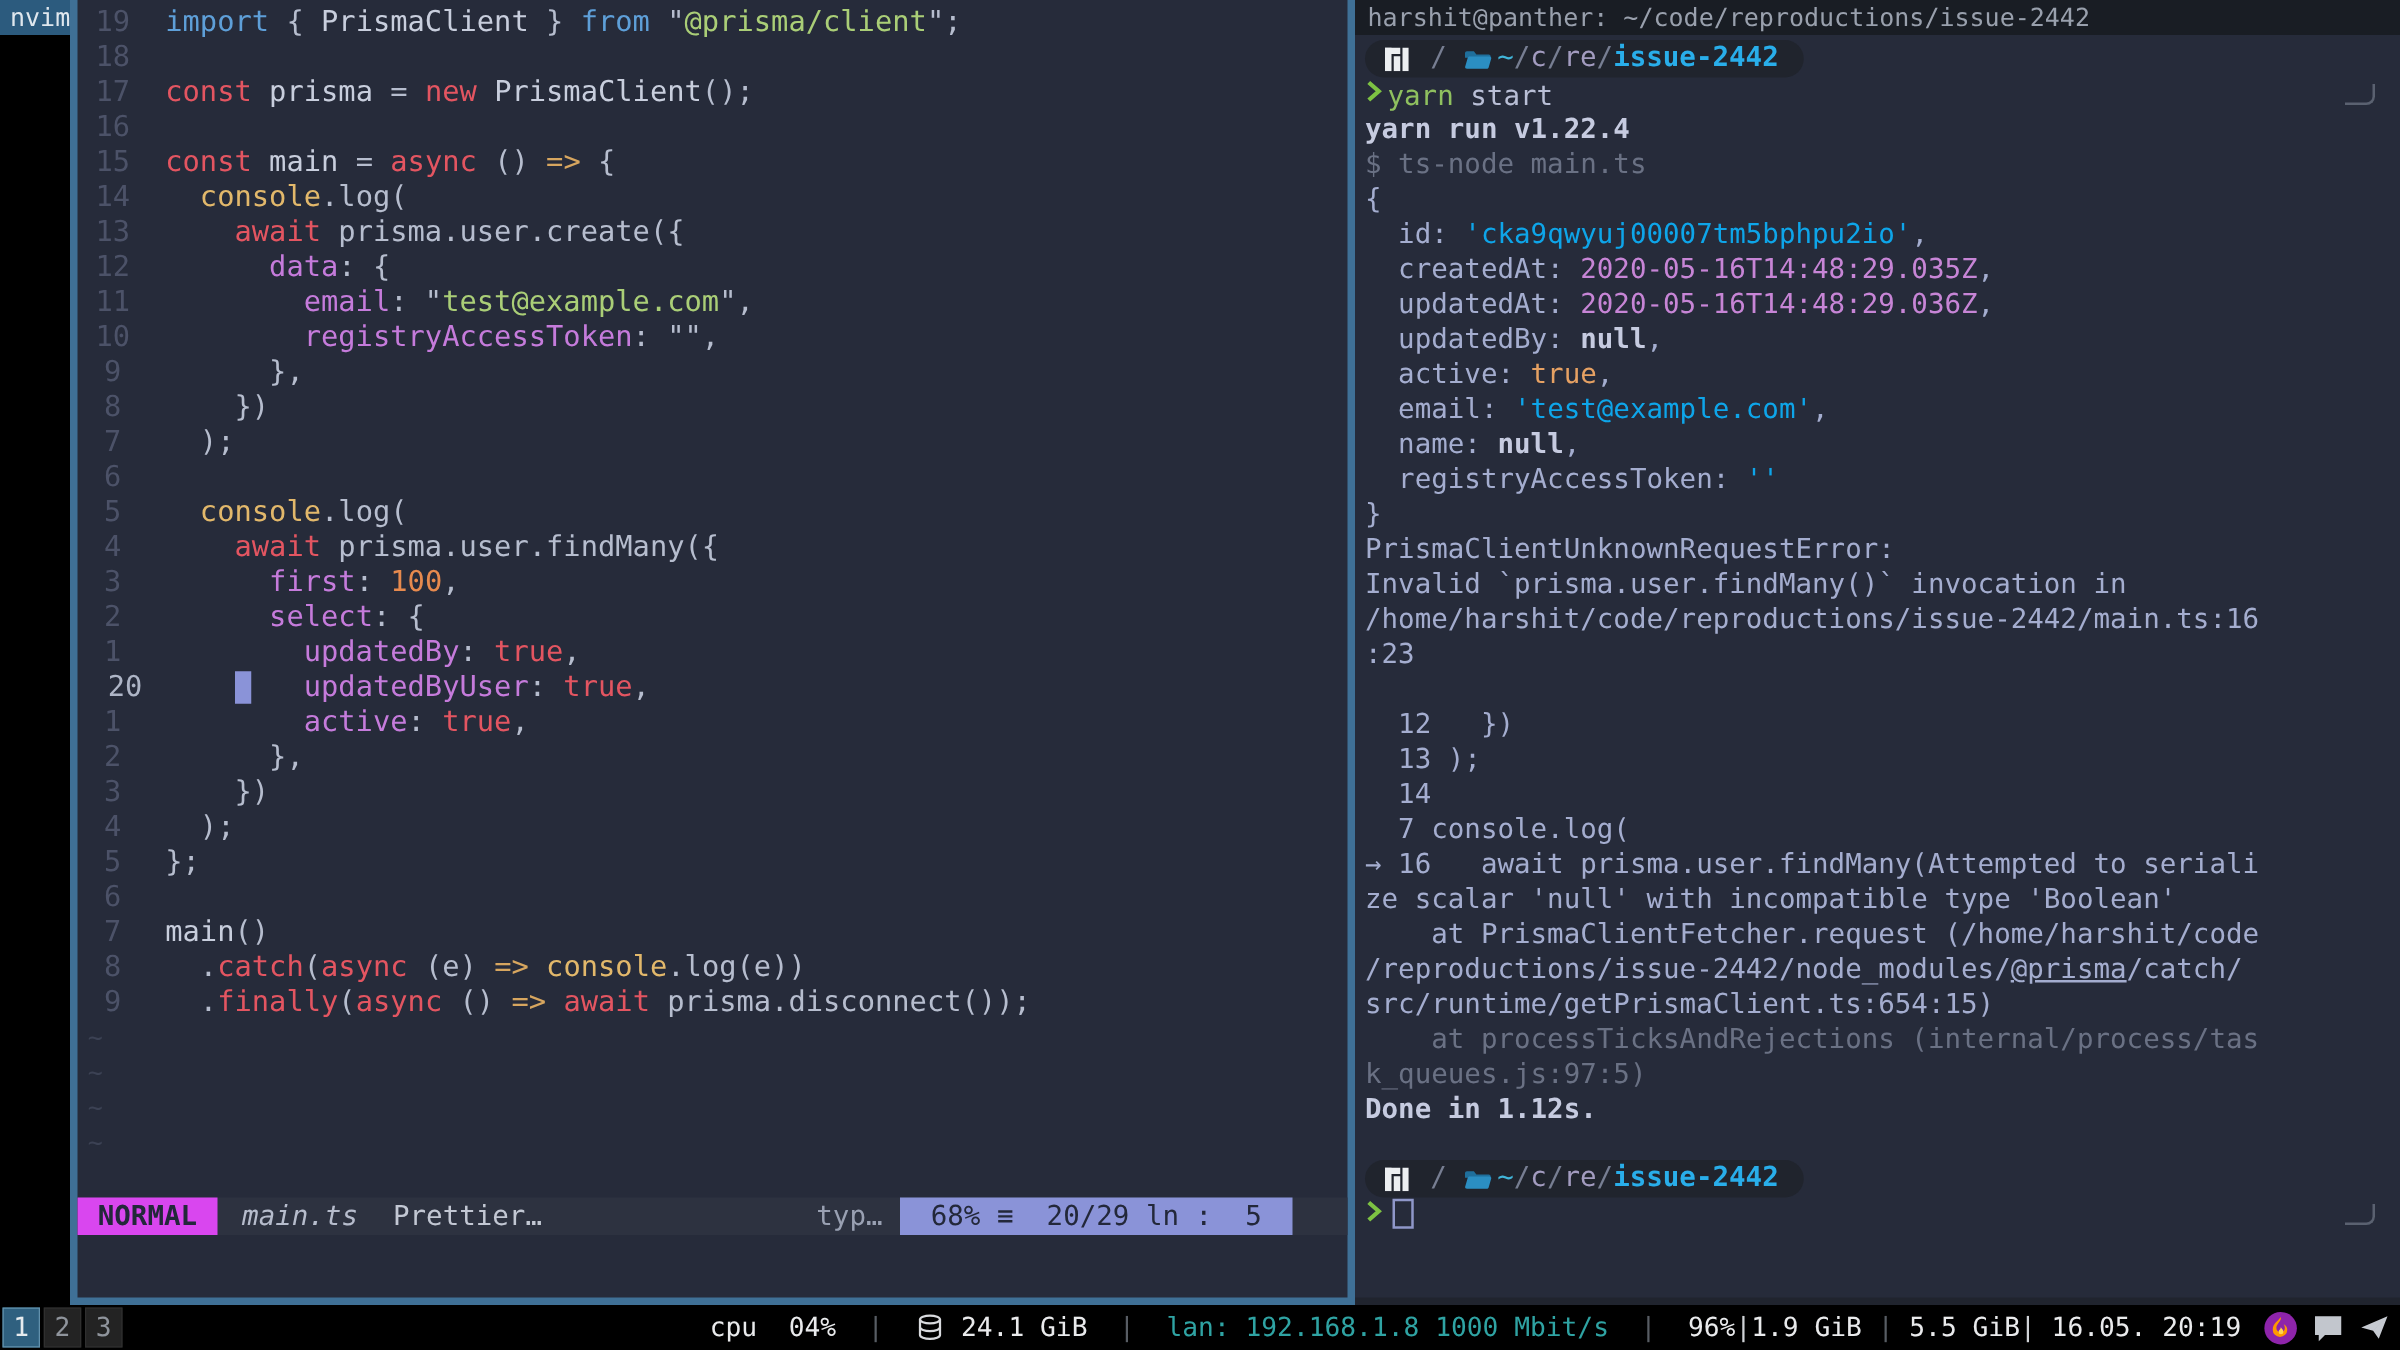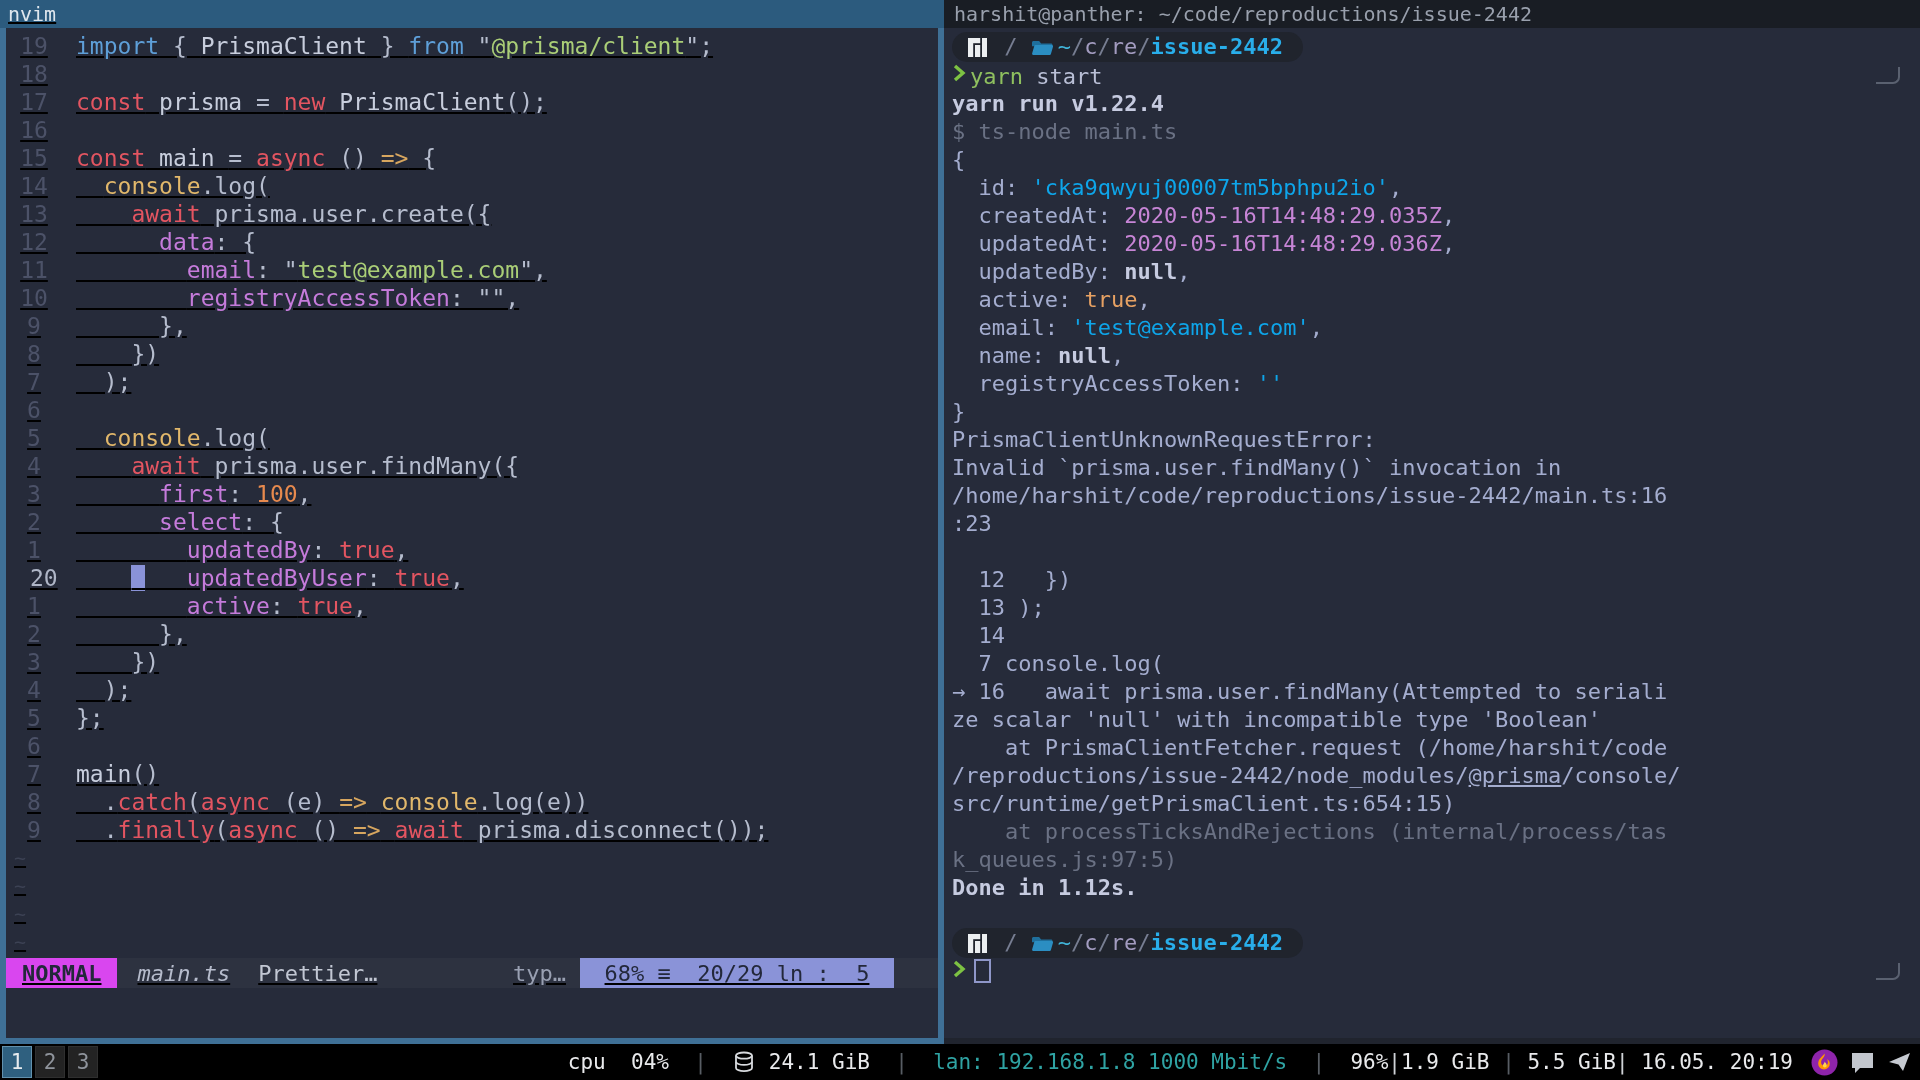--- a/index.html
+++ b/index.html
@@ -1,21 +1,21 @@
 <!DOCTYPE html>
 <html><head>
 <meta charset="utf-8">
 <style>
   html,body{margin:0;padding:0;background:#000;}
   .screen{position:relative;width:1920px;height:1080px;background:#000;overflow:hidden;
           font-family:"DejaVu Sans Mono","Liberation Mono",monospace;}
   .main{display:flex;height:1044px;}
 
   
-  .win-left{width:944px;display:flex;flex-direction:column;text-decoration:underline;}
+  .win-left{width:1084px;display:flex;flex-direction:row;}
   .tb-left{height:28px;background:#2c5b7e;color:#dfe7ee;font-size:20px;line-height:28px;padding-left:8px;}
   .vim-wrap{flex:1;background:#262b3a;border-left:6px solid #3f7096;border-right:6px solid #3f7096;
             border-bottom:6px solid #3f7096;display:flex;flex-direction:column;min-height:0;}
   .vim-lines{flex:1;padding-top:4px;overflow:hidden;}
   .vline{display:flex;height:28px;line-height:28px;font-size:23px;white-space:pre;}
   .gut{width:70px;flex:0 0 70px;text-align:center;padding-right:14px;box-sizing:border-box;color:#4c5268;}
   .gut.cur{text-align:left;padding-left:24px;padding-right:0;color:#aeb5c6;}
   .tilde{color:#3c4254;font-size:20px;padding-left:8px;}
   .vcode{white-space:pre;}
   .c-kw{color:#e35561;} .c-bluekw{color:#5e9fd8;} .c-str{color:#aace77;}
@@ -156,21 +156,21 @@
           <div class="trow"><span class="c-fg">/home/harshit/code/reproductions/issue-2442/main.ts:16</span></div>
           <div class="trow"><span class="c-fg">:23</span></div>
           <div class="trow"></div>
           <div class="trow"><span class="c-fg">  12   })</span></div>
           <div class="trow"><span class="c-fg">  13 );</span></div>
           <div class="trow"><span class="c-fg">  14</span></div>
           <div class="trow"><span class="c-fg">  7 console.log(</span></div>
           <div class="trow"><span class="c-fg">→ 16   await prisma.user.findMany(Attempted to seriali</span></div>
           <div class="trow"><span class="c-fg">ze scalar 'null' with incompatible type 'Boolean'</span></div>
           <div class="trow"><span class="c-fg">    at PrismaClientFetcher.request (/home/harshit/code</span></div>
-          <div class="trow"><span class="c-fg">/reproductions/issue-2442/node_modules/</span><span class="c-und">@prisma</span><span class="c-fg">/console/</span></div>
+          <div class="trow"><span class="c-fg">/reproductions/issue-2442/node_modules/</span><span class="c-und">@prisma</span><span class="c-fg">/catch/</span></div>
           <div class="trow"><span class="c-fg">src/runtime/getPrismaClient.ts:654:15)</span></div>
           <div class="trow"><span class="c-gray">    at processTicksAndRejections (internal/process/tas</span></div>
           <div class="trow"><span class="c-gray">k_queues.js:97:5)</span></div>
           <div class="trow"><span class="c-br">Done in 1.12s.</span></div>
           <div class="trow"></div>
           <div class="trow pillrow"><span class="pill"><span class="iseg"><svg width="19" height="19" viewBox="0 0 19 19">
                   <rect x="0" y="0" width="5.2" height="19" fill="#eceff1"></rect>
                   <rect x="0" y="0" width="12.2" height="5.2" fill="#eceff1"></rect>
                   <rect x="7" y="7" width="5.2" height="12" fill="#eceff1"></rect>
                   <rect x="14" y="0" width="5" height="19" fill="#eceff1"></rect>

